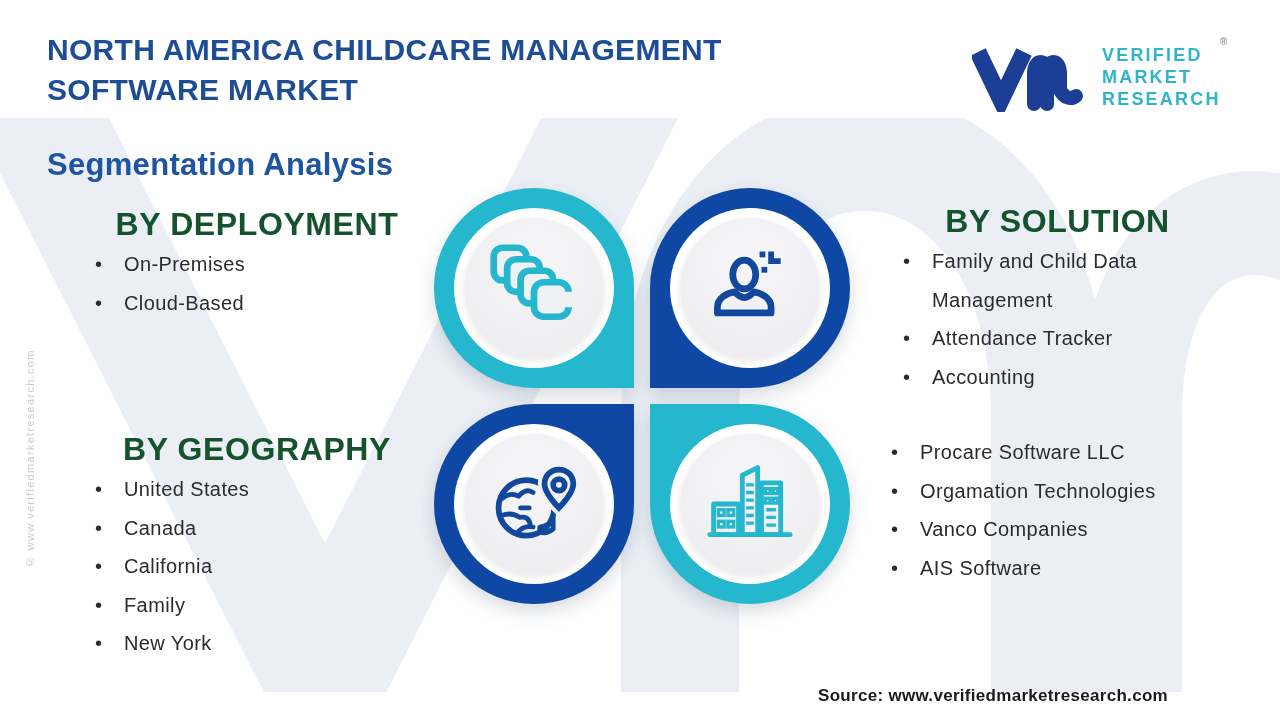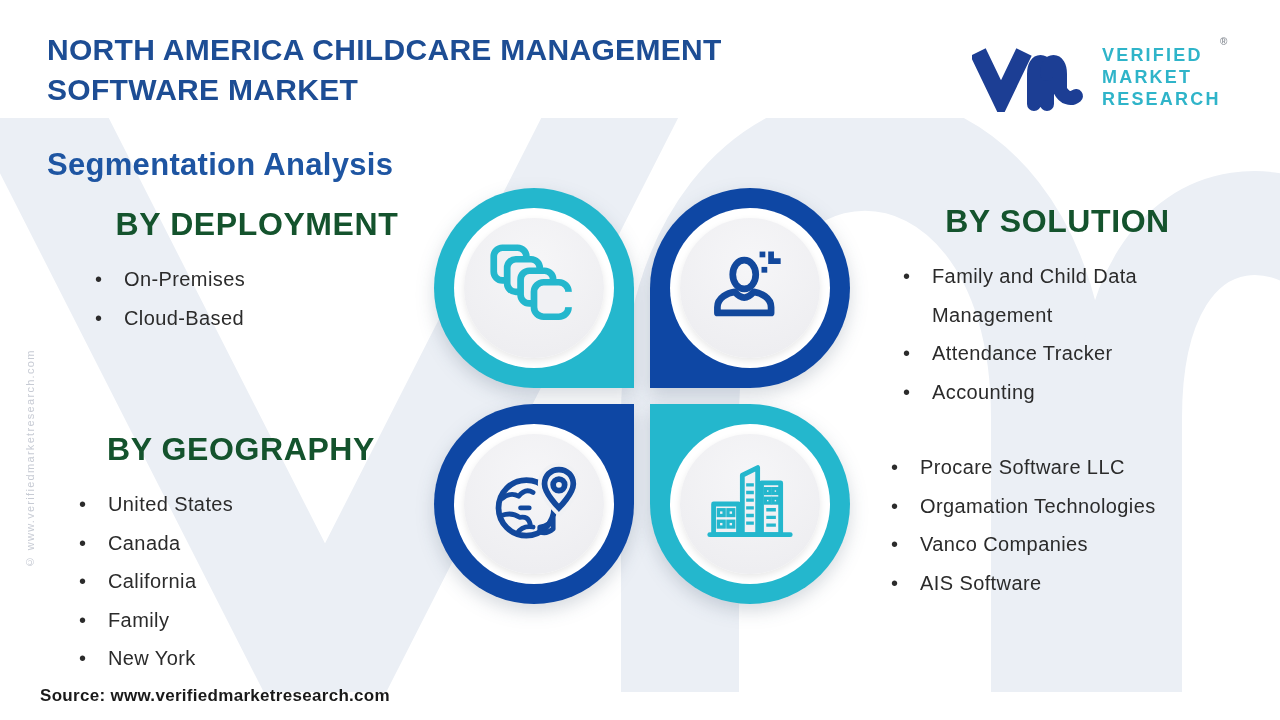--- a/index.html
+++ b/index.html
@@ -30,28 +30,28 @@
   }
   .brand-reg { position:absolute; left:248px; top:0px; font-size:10px; color:#8c9199; font-weight:bold; }
   
   .subtitle {
     position:absolute; left:47px; top:147px; z-index:2;
     font-size:31px; font-weight:bold; color:#1e55a2; letter-spacing:0.3px;
   }
   
   .sec { position:absolute; z-index:2; }
   .sec-heading { font-size:32px; font-weight:800; color:#14532d; letter-spacing:0.6px;text-align:center; }
-  .sec ul { list-style:none; margin-top:17px; }
+  .sec ul { list-style:none; margin-top:2px; }
   .sec li {
     position:relative; padding-left:32px; font-size:20px; line-height:38.5px;
     color:#2b2b2b; letter-spacing:0.4px;
   }
   .sec li::before { content:"•"; position:absolute; left:3px; top:0; color:#2b2b2b; }
   .sec-deployment  { left:92px;  top:206px; width:330px; }
-  .sec-geography   { left:76px;  top:431px; width:330px; }
+  .sec-geography   { left:92px;  top:431px; width:330px; }
   .sec-solution    { left:900px; top:203px; width:315px; }
   .sec-keyplayers  { left:888px; top:431px; width:360px; }
   
   .quad {
     position:absolute; left:434px; top:188px; z-index:2;
     display:grid; grid-template-columns:200px 200px; grid-template-rows:200px 200px; gap:16px;
   }
   .petal { position:relative; width:200px; height:200px; }
   .shell { position:absolute; inset:0; filter:drop-shadow(0 7px 9px rgba(30,50,80,0.18)); }
   .petal-tl .shell { background:#24b7cd; border-radius:50% 50% 0 50%; }
@@ -61,21 +61,21 @@
   .inner { position:absolute; inset:20px; background:#ffffff; border-radius:50%; }
   .disc {
     position:absolute; inset:30px; border-radius:50%;
     background:radial-gradient(circle at 50% 32%, #f6f6f8 0%, #eeeef1 78%);
     box-shadow:0 3px 7px rgba(0,0,0,0.09);
     display:flex; align-items:center; justify-content:center;
   }
   
   .source {
     position:absolute; left:0; top:686px; width:1168px; z-index:2;
-    text-align:left; font-size:17px; font-weight:bold; color:#1a1a1a; letter-spacing:0.3px;padding-left:40px;
+    text-align:right; font-size:17px; font-weight:bold; color:#1a1a1a; letter-spacing:0.3px;padding-left:40px;
   }
 </style>
 </head>
 <body>
 
 <div class="stage">
 
   <svg class="bg-watermark" viewBox="0 0 1280 574">
     <g fill="none" stroke="#ebeff5">
       <path d="M20 -40 L325 560 L630 -40" stroke-width="122"></path>

